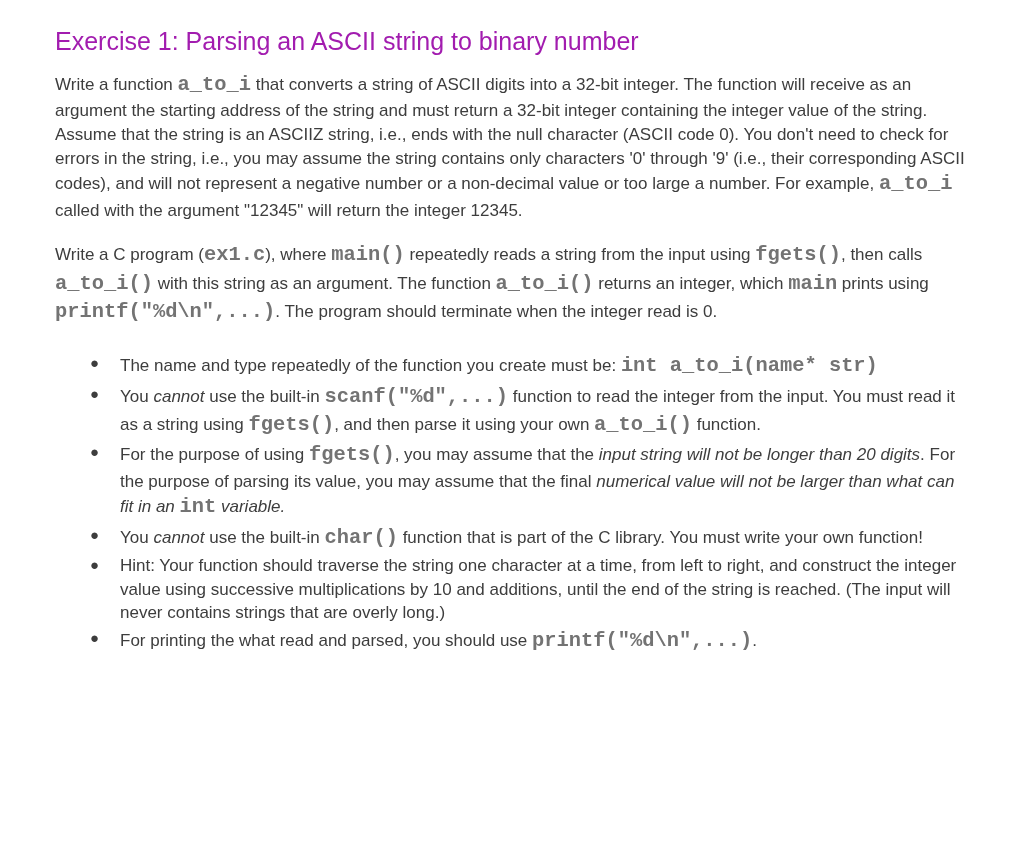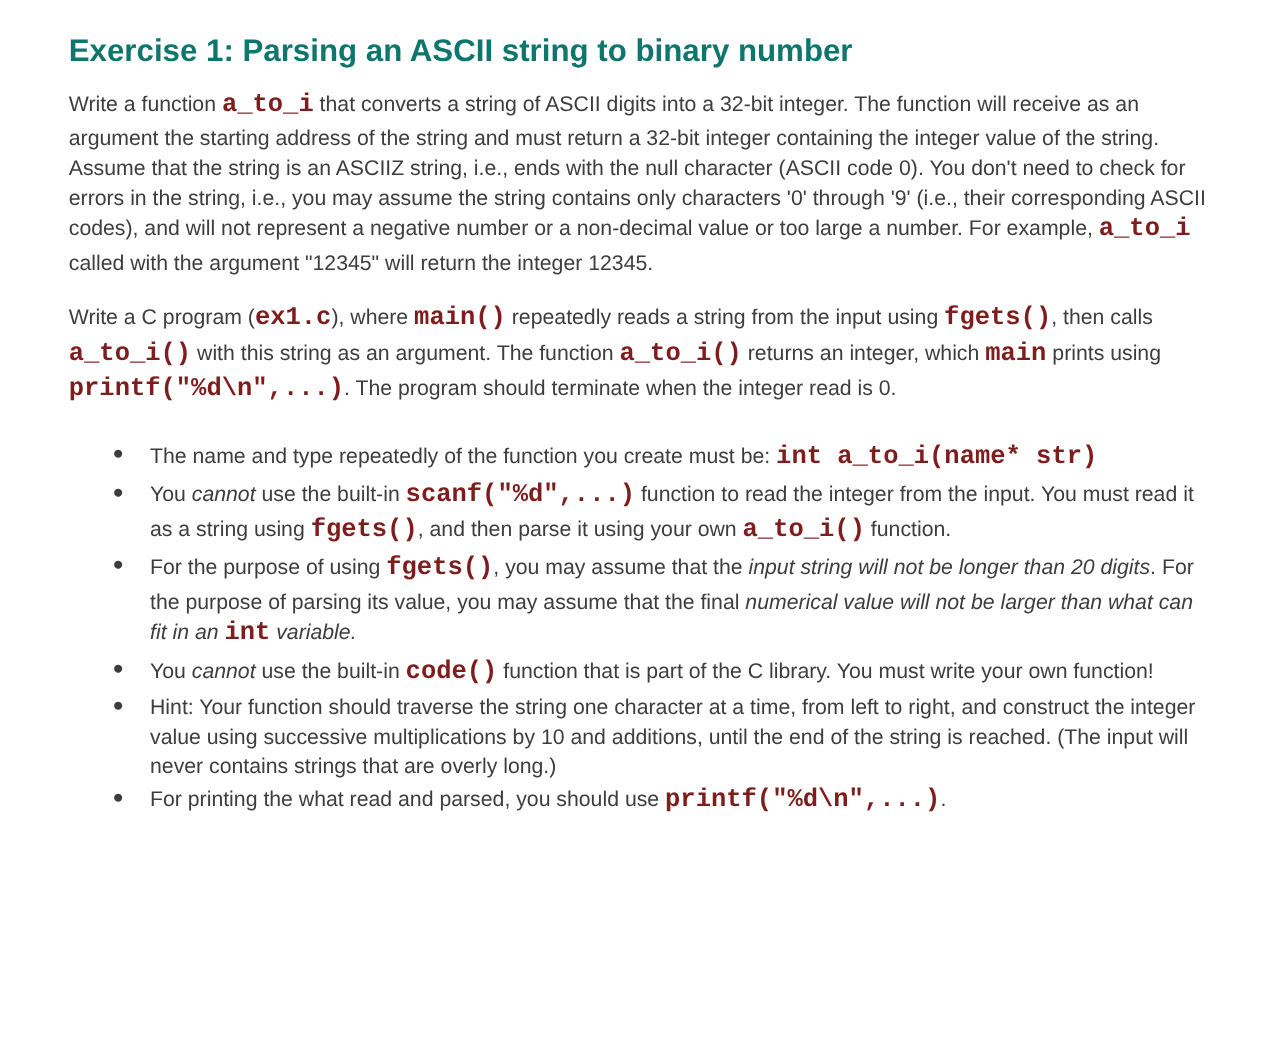--- a/index.html
+++ b/index.html
@@ -15,22 +15,22 @@
   }
   .doc {
     width: 912px;
     margin: 26px 0 0 55px;
     color: #3d3d3d;
     font-size: 17px;
     line-height: 1.39;
   }
   h1.title {
     font-size: 25px;
-    font-weight: bold;
-    color: #0f766e;
+    font-weight: normal;
+    color: #a21caf;
     margin: 0 0 15px 0;
     line-height: 1.2;
   }
   p.para {
     margin: 0 0 19px 0;
   }
   ul.req-list {
     list-style: none;
     margin: 26px 0 0 0;
     padding: 0 0 0 65px;
@@ -48,21 +48,21 @@
   }
   .run-plain { }
   .run-italic {
     font-style: italic;
     text-align: center;
   }
   .run-code {
     font-family: "Liberation Mono", monospace;
     font-weight: bold;
     font-size: 1.2em;
-    color: #7f1d1d;
+    color: #737373;
     white-space: pre-wrap;
   }
 </style>
 </head>
 <body>
 
 <div class="doc">
   <h1 class="title">Exercise 1: Parsing an ASCII string to binary number</h1>
 
   <p class="para"><span class="run-plain">Write a function </span><span class="run-code">a_to_i</span><span class="run-plain"> that converts a string of ASCII digits into a 32-bit integer. The function will receive as an argument the starting address of the string and must return a 32-bit integer containing the integer value of the string. Assume that the string is an ASCIIZ string, i.e., ends with the null character (ASCII code 0). You don't need to check for errors in the string, i.e., you may assume the string contains only characters '0' through '9' (i.e., their corresponding ASCII codes), and will not represent a negative number or a non-decimal value or too large a number. For example, </span><span class="run-code">a_to_i</span><span class="run-plain"> called with the argument "12345" will return the integer 12345.</span></p>
@@ -76,21 +76,21 @@
     <li>
       <span class="marker">●</span>
       <span class="li-content"><span class="run-plain">You </span><span class="run-italic">cannot</span><span class="run-plain"> use the built-in </span><span class="run-code">scanf("%d",...)</span><span class="run-plain"> function to read the integer from the input. You must read it as a string using </span><span class="run-code">fgets()</span><span class="run-plain">, and then parse it using your own </span><span class="run-code">a_to_i()</span><span class="run-plain"> function.</span></span>
     </li>
     <li>
       <span class="marker">●</span>
       <span class="li-content"><span class="run-plain">For the purpose of using </span><span class="run-code">fgets()</span><span class="run-plain">, you may assume that the </span><span class="run-italic">input string will not be longer than 20 digits</span><span class="run-plain">. For the purpose of parsing its value, you may assume that the final </span><span class="run-italic">numerical value will not be larger than what can fit in an </span><span class="run-code">int</span><span class="run-italic"> variable.</span></span>
     </li>
     <li>
       <span class="marker">●</span>
-      <span class="li-content"><span class="run-plain">You </span><span class="run-italic">cannot</span><span class="run-plain"> use the built-in </span><span class="run-code">code()</span><span class="run-plain"> function that is part of the C library. You must write your own function!</span></span>
+      <span class="li-content"><span class="run-plain">You </span><span class="run-italic">cannot</span><span class="run-plain"> use the built-in </span><span class="run-code">char()</span><span class="run-plain"> function that is part of the C library. You must write your own function!</span></span>
     </li>
     <li>
       <span class="marker">●</span>
       <span class="li-content"><span class="run-plain">Hint: Your function should traverse the string one character at a time, from left to right, and construct the integer value using successive multiplications by 10 and additions, until the end of the string is reached. (The input will never contains strings that are overly long.)</span></span>
     </li>
     <li>
       <span class="marker">●</span>
       <span class="li-content"><span class="run-plain">For printing the what read and parsed, you should use </span><span class="run-code">printf("%d\n",...)</span><span class="run-plain">.</span></span>
     </li>
   </ul>

